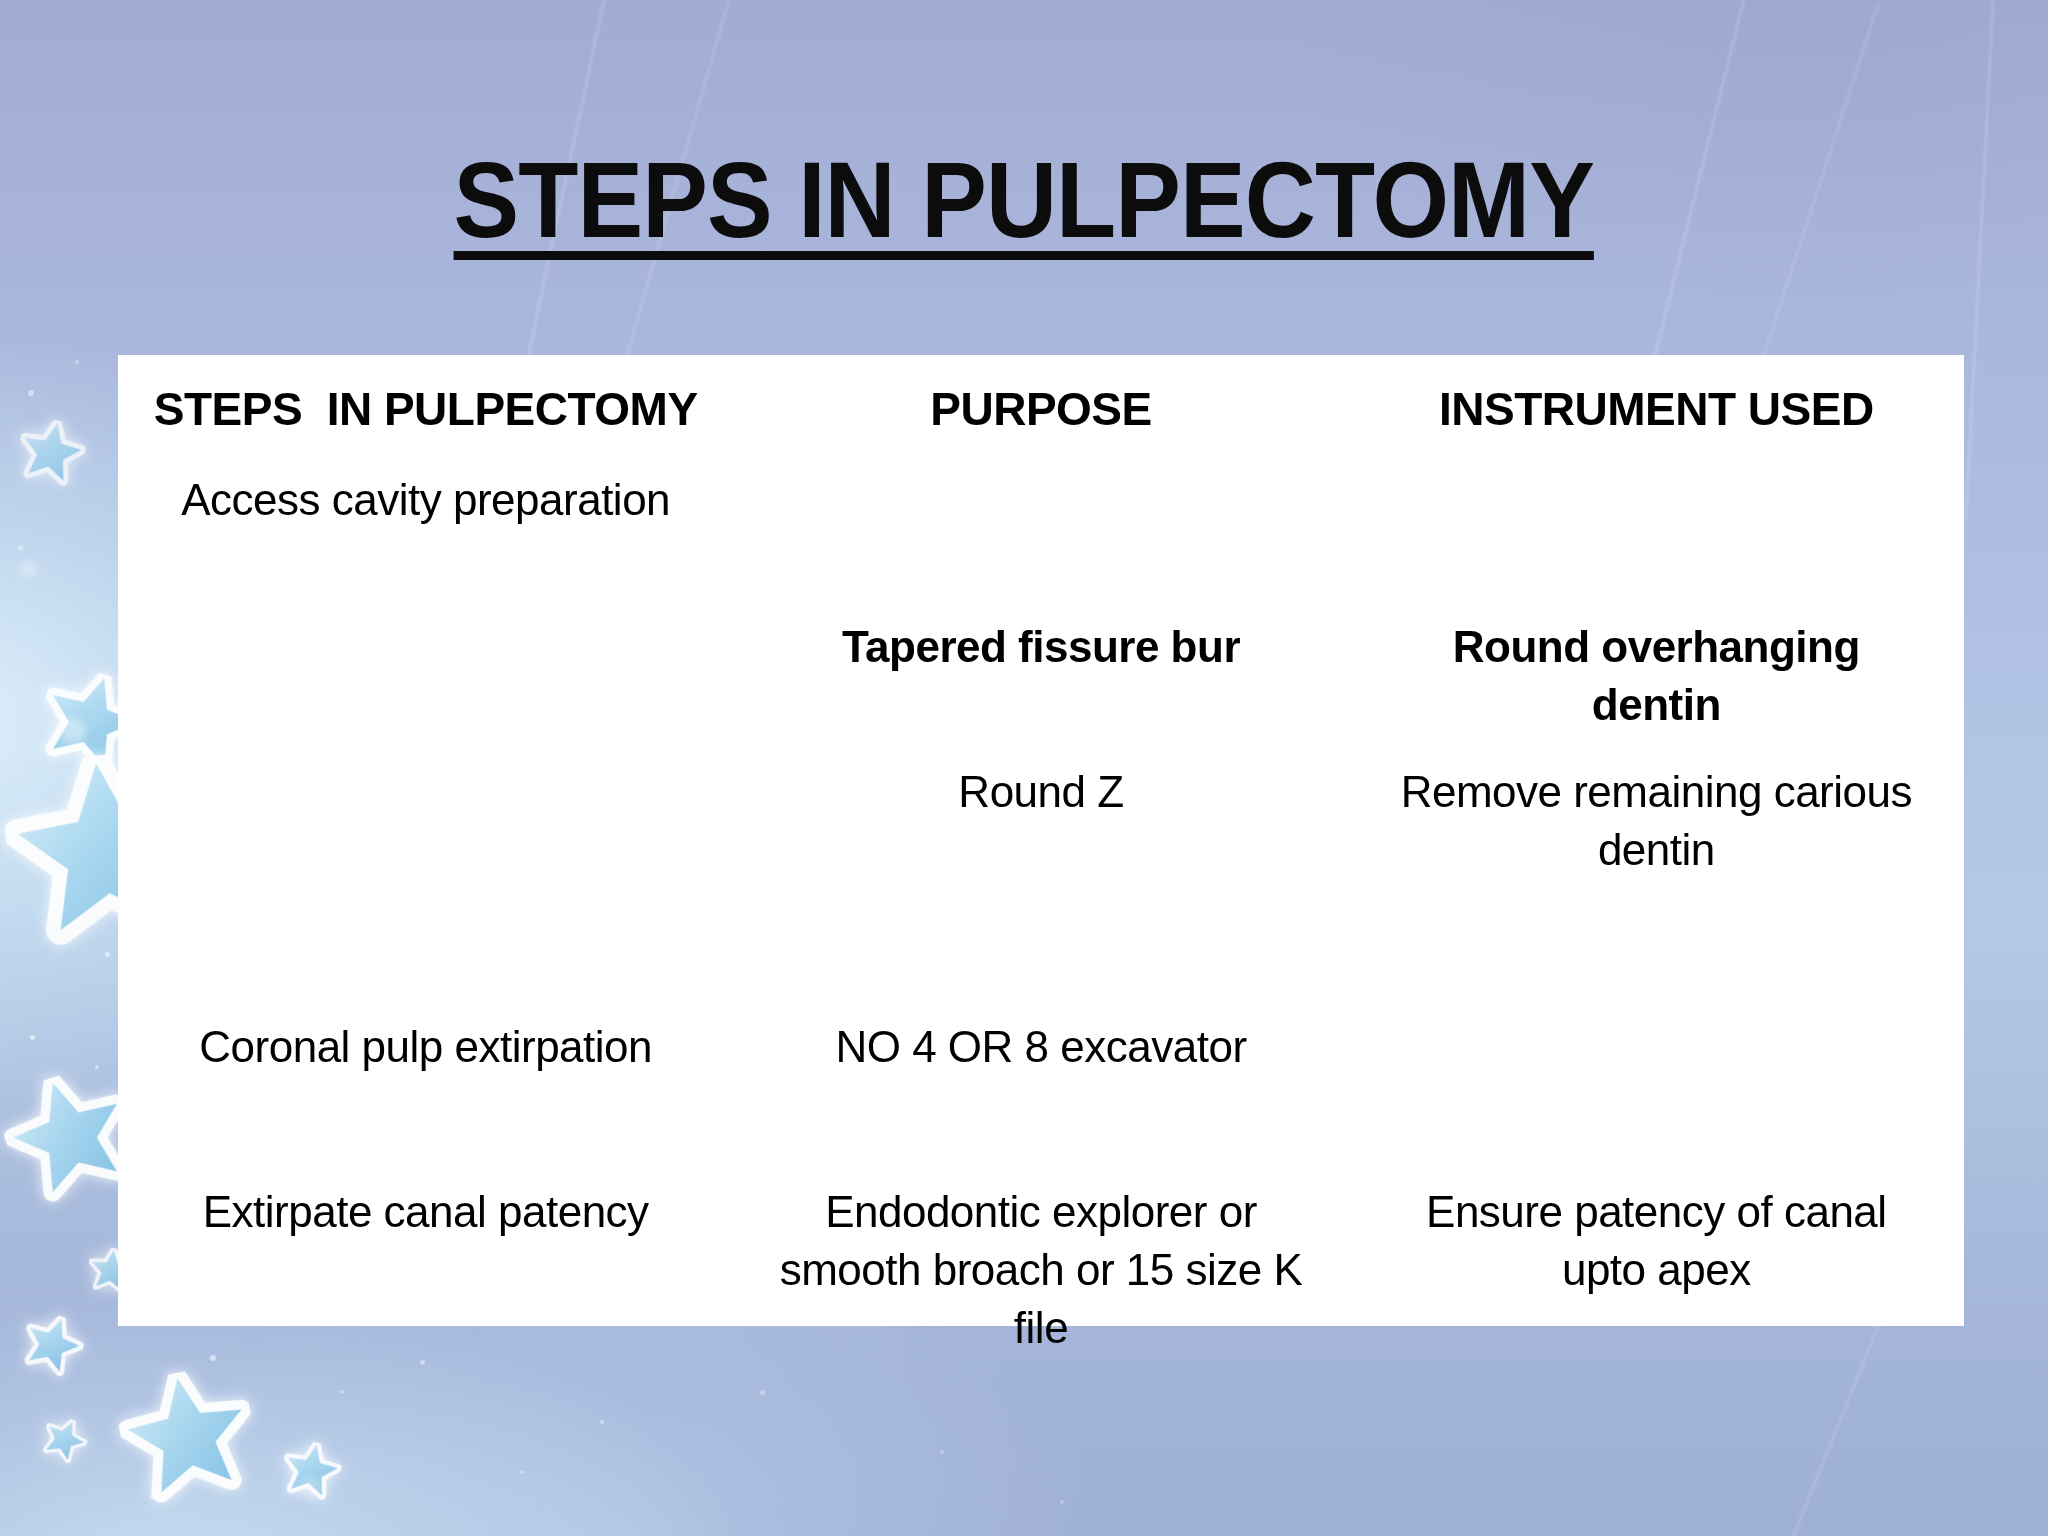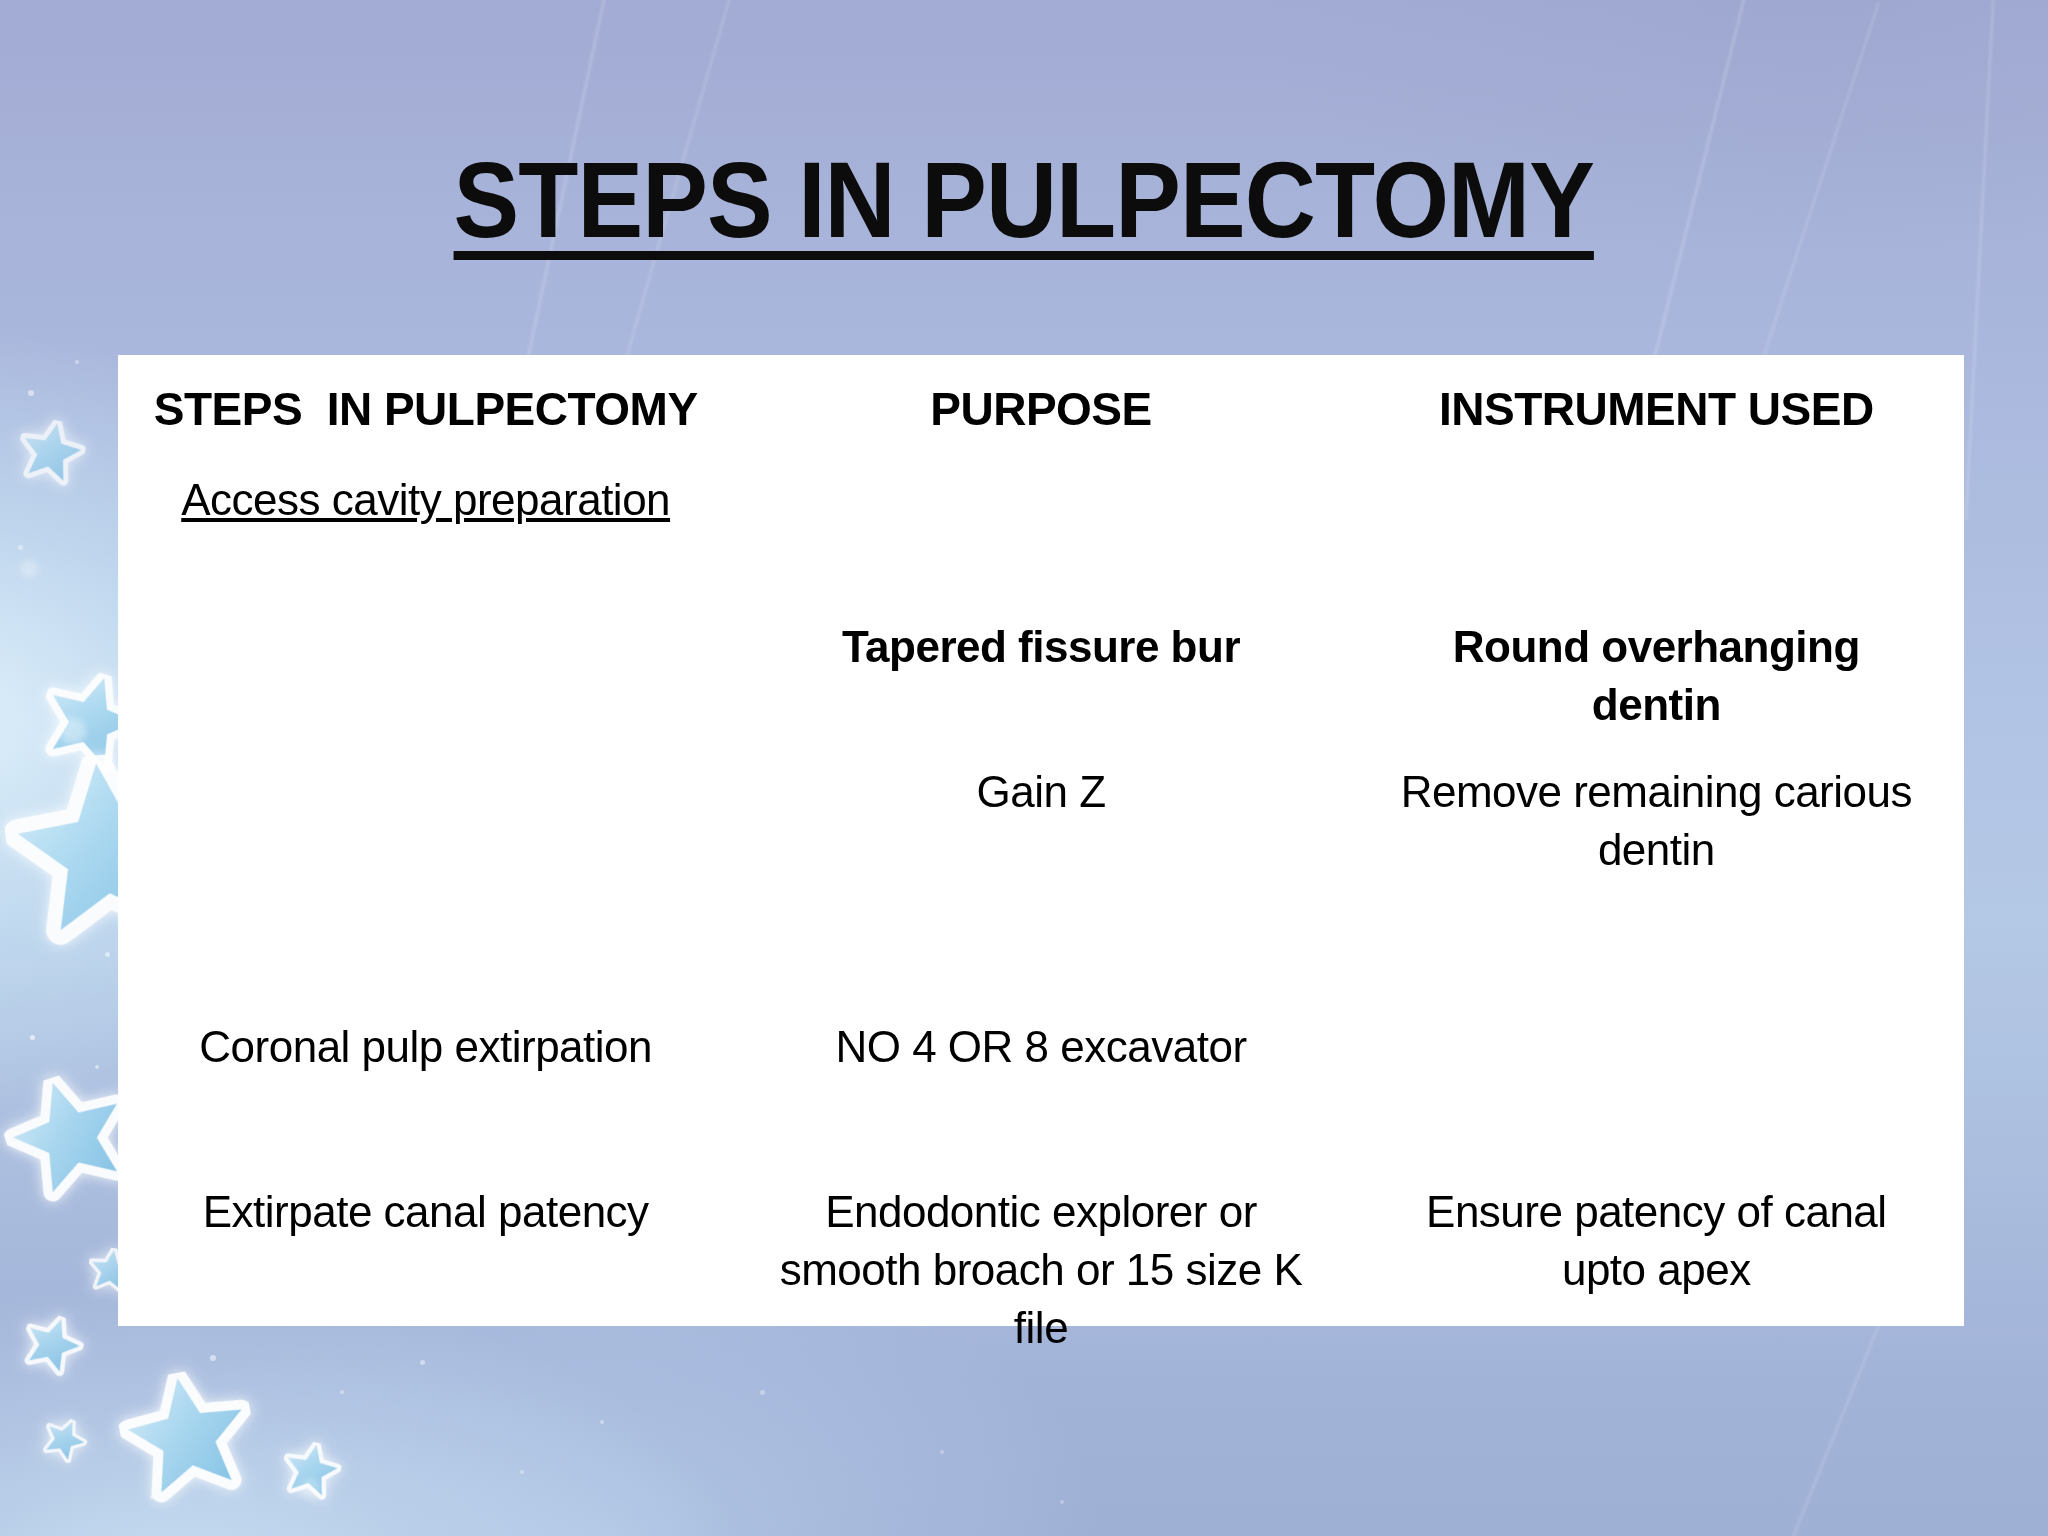--- a/index.html
+++ b/index.html
@@ -50,21 +50,21 @@
     text-underline-offset:14px;
   }
 
   
   .panel {
     position:absolute; left:118px; top:355px; width:1846px; height:971px;
     background:#ffffff; z-index:2; padding-top:24px;
   }
   .trow { display:grid; grid-template-columns:1fr 1fr 1fr; align-items:start; }
   .trow.header-row { height:92px; }
-  .trow.r1 { height:147px;text-decoration:underline; }
+  .trow.r1 { height:147px; }
   .trow.r2 { height:145px;font-weight:bold; }
   .trow.r3 { height:225px; }
   .trow.r4 { height:165px;margin-top:30px; }
   .cell {
     font-size:44px; line-height:1.32; letter-spacing:-0.5px;
     text-align:center; white-space:pre-line; padding:0 12px; color:#000000;
   }
   .cell.hdr {
     font-weight:bold; font-size:46px; white-space:pre-wrap;
   }
@@ -158,21 +158,21 @@
 
   <div class="trow r2">
     <div class="cell"></div>
     <div class="cell">Tapered fissure bur</div>
     <div class="cell">Round overhanging
 dentin</div>
   </div>
 
   <div class="trow r3">
     <div class="cell"></div>
-    <div class="cell">Gain Z</div>
+    <div class="cell">Round Z</div>
     <div class="cell">Remove remaining carious
 dentin</div>
   </div>
 
   <div class="trow r4">
     <div class="cell">Coronal pulp extirpation</div>
     <div class="cell">NO 4 OR 8 excavator</div>
   </div>
 
   <div class="trow r5">

